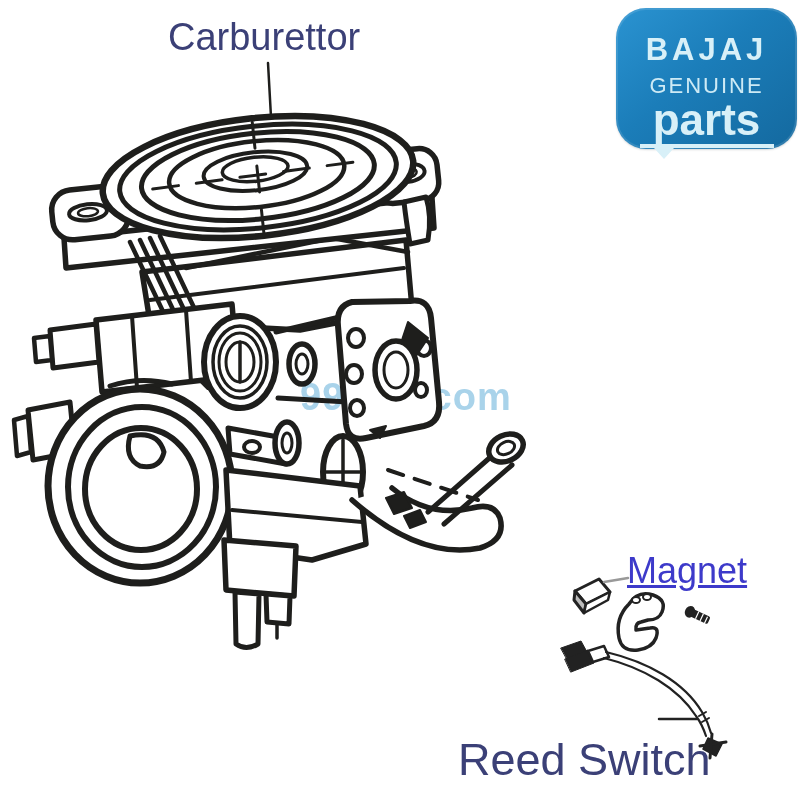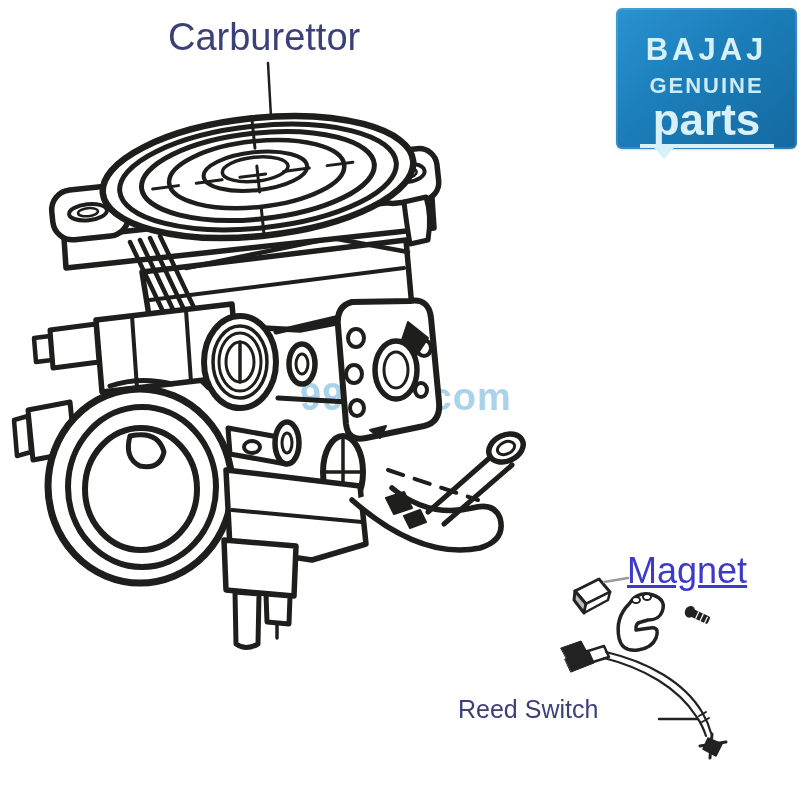--- a/index.html
+++ b/index.html
@@ -4,30 +4,30 @@
 <style>
   html,body{margin:0;padding:0;background:#ffffff;}
   .stage{
     position:relative;width:800px;height:800px;background:#ffffff;overflow:hidden;
     font-family:"Liberation Sans",sans-serif;
   }
   .stage svg{position:absolute;left:0;top:0;}
   .part-label{position:absolute;white-space:nowrap;line-height:1;}
   .label-carburettor{left:168px;top:18px;font-size:38px;color:#3b4077;}
   .label-magnet{left:627px;top:553px;font-size:36px;color:#3d3aca;text-decoration:underline;}
-  .label-reed{left:458px;top:697px;font-size:25px;color:#3b4077;}
+  .label-reed{left:458px;top:737px;font-size:45px;color:#3b4077;}
 
   .badge{
-    position:absolute;left:616px;top:8px;width:181px;height:141px;border-radius:6px;
+    position:absolute;left:616px;top:8px;width:181px;height:141px;border-radius:30px;
     background:linear-gradient(140deg,#2a93d1 0%,#1b7db9 45%,#14699f 100%);
     color:#d8f0f8;text-align:center;
     box-shadow:inset 0 0 0 2px rgba(255,255,255,0.12), 0 1px 2px rgba(0,0,0,0.15);
   }
   .badge .brand{margin-top:24px;font-size:31px;font-weight:bold;letter-spacing:4px;}
-  .badge .genuine{font-size:22px;letter-spacing:2px;margin-top:5px;font-weight:700;color:#cdeaf5;text-align:center;}
+  .badge .genuine{font-size:22px;letter-spacing:2px;margin-top:5px;font-weight:400;color:#cdeaf5;text-align:center;}
   .badge .parts{font-size:44px;font-weight:bold;margin-top:-1px;line-height:1;}
   .badge .rule{position:relative;width:134px;height:4px;background:#d8f0f8;margin:2px auto 0;}
   .badge .rule:after{
     content:"";position:absolute;left:14px;top:4px;width:0;height:0;
     border:10px solid transparent;border-top:11px solid #d8f0f8;border-bottom:0;
   }
 </style>
 </head>
 <body>
 

